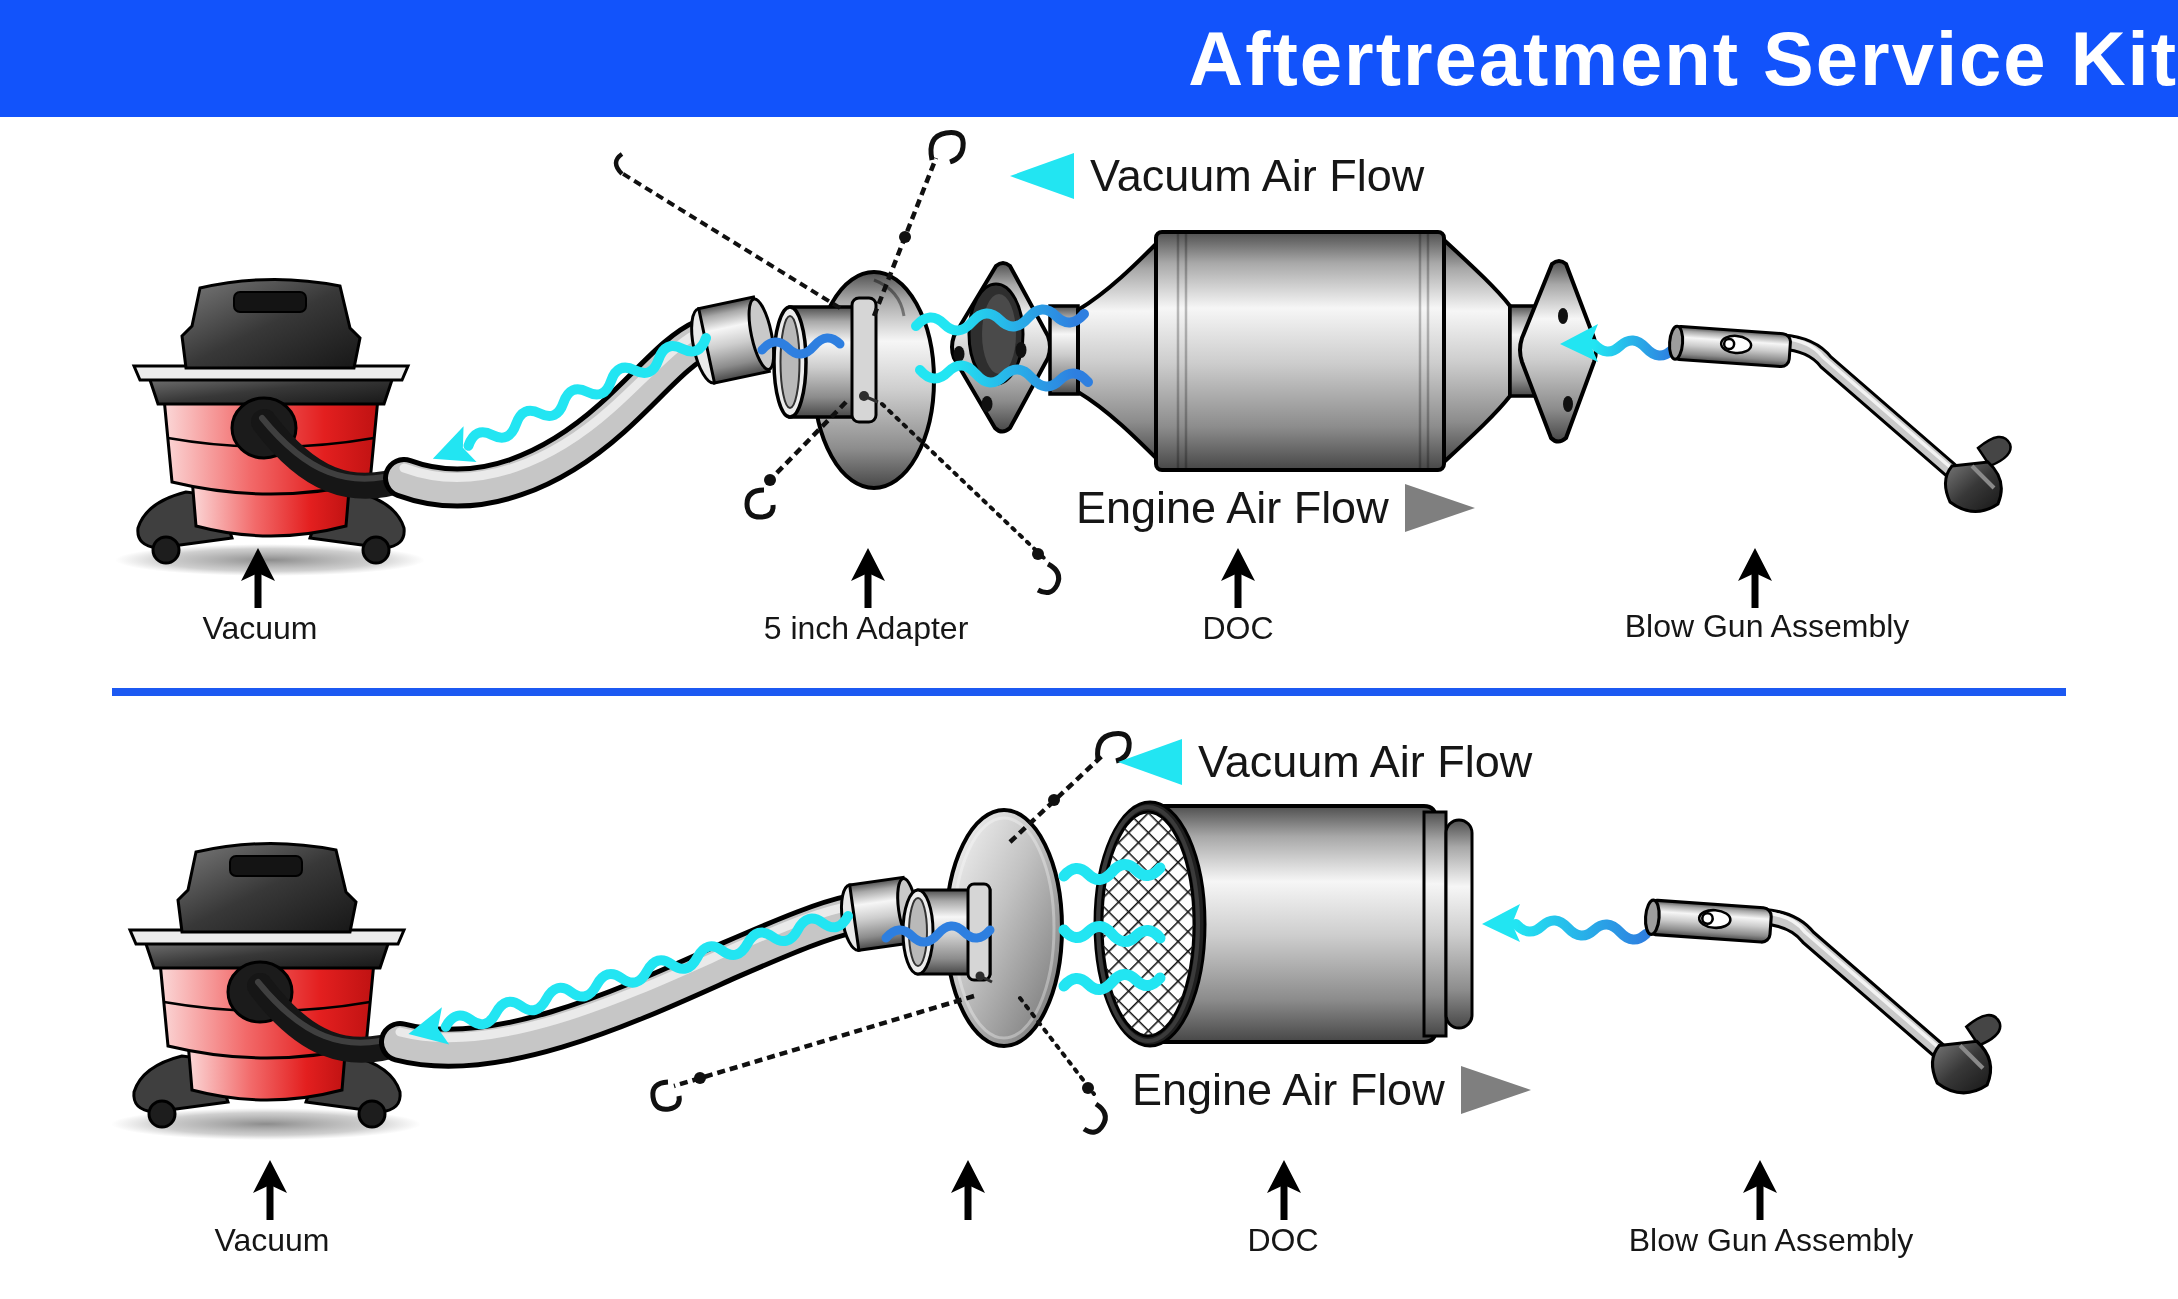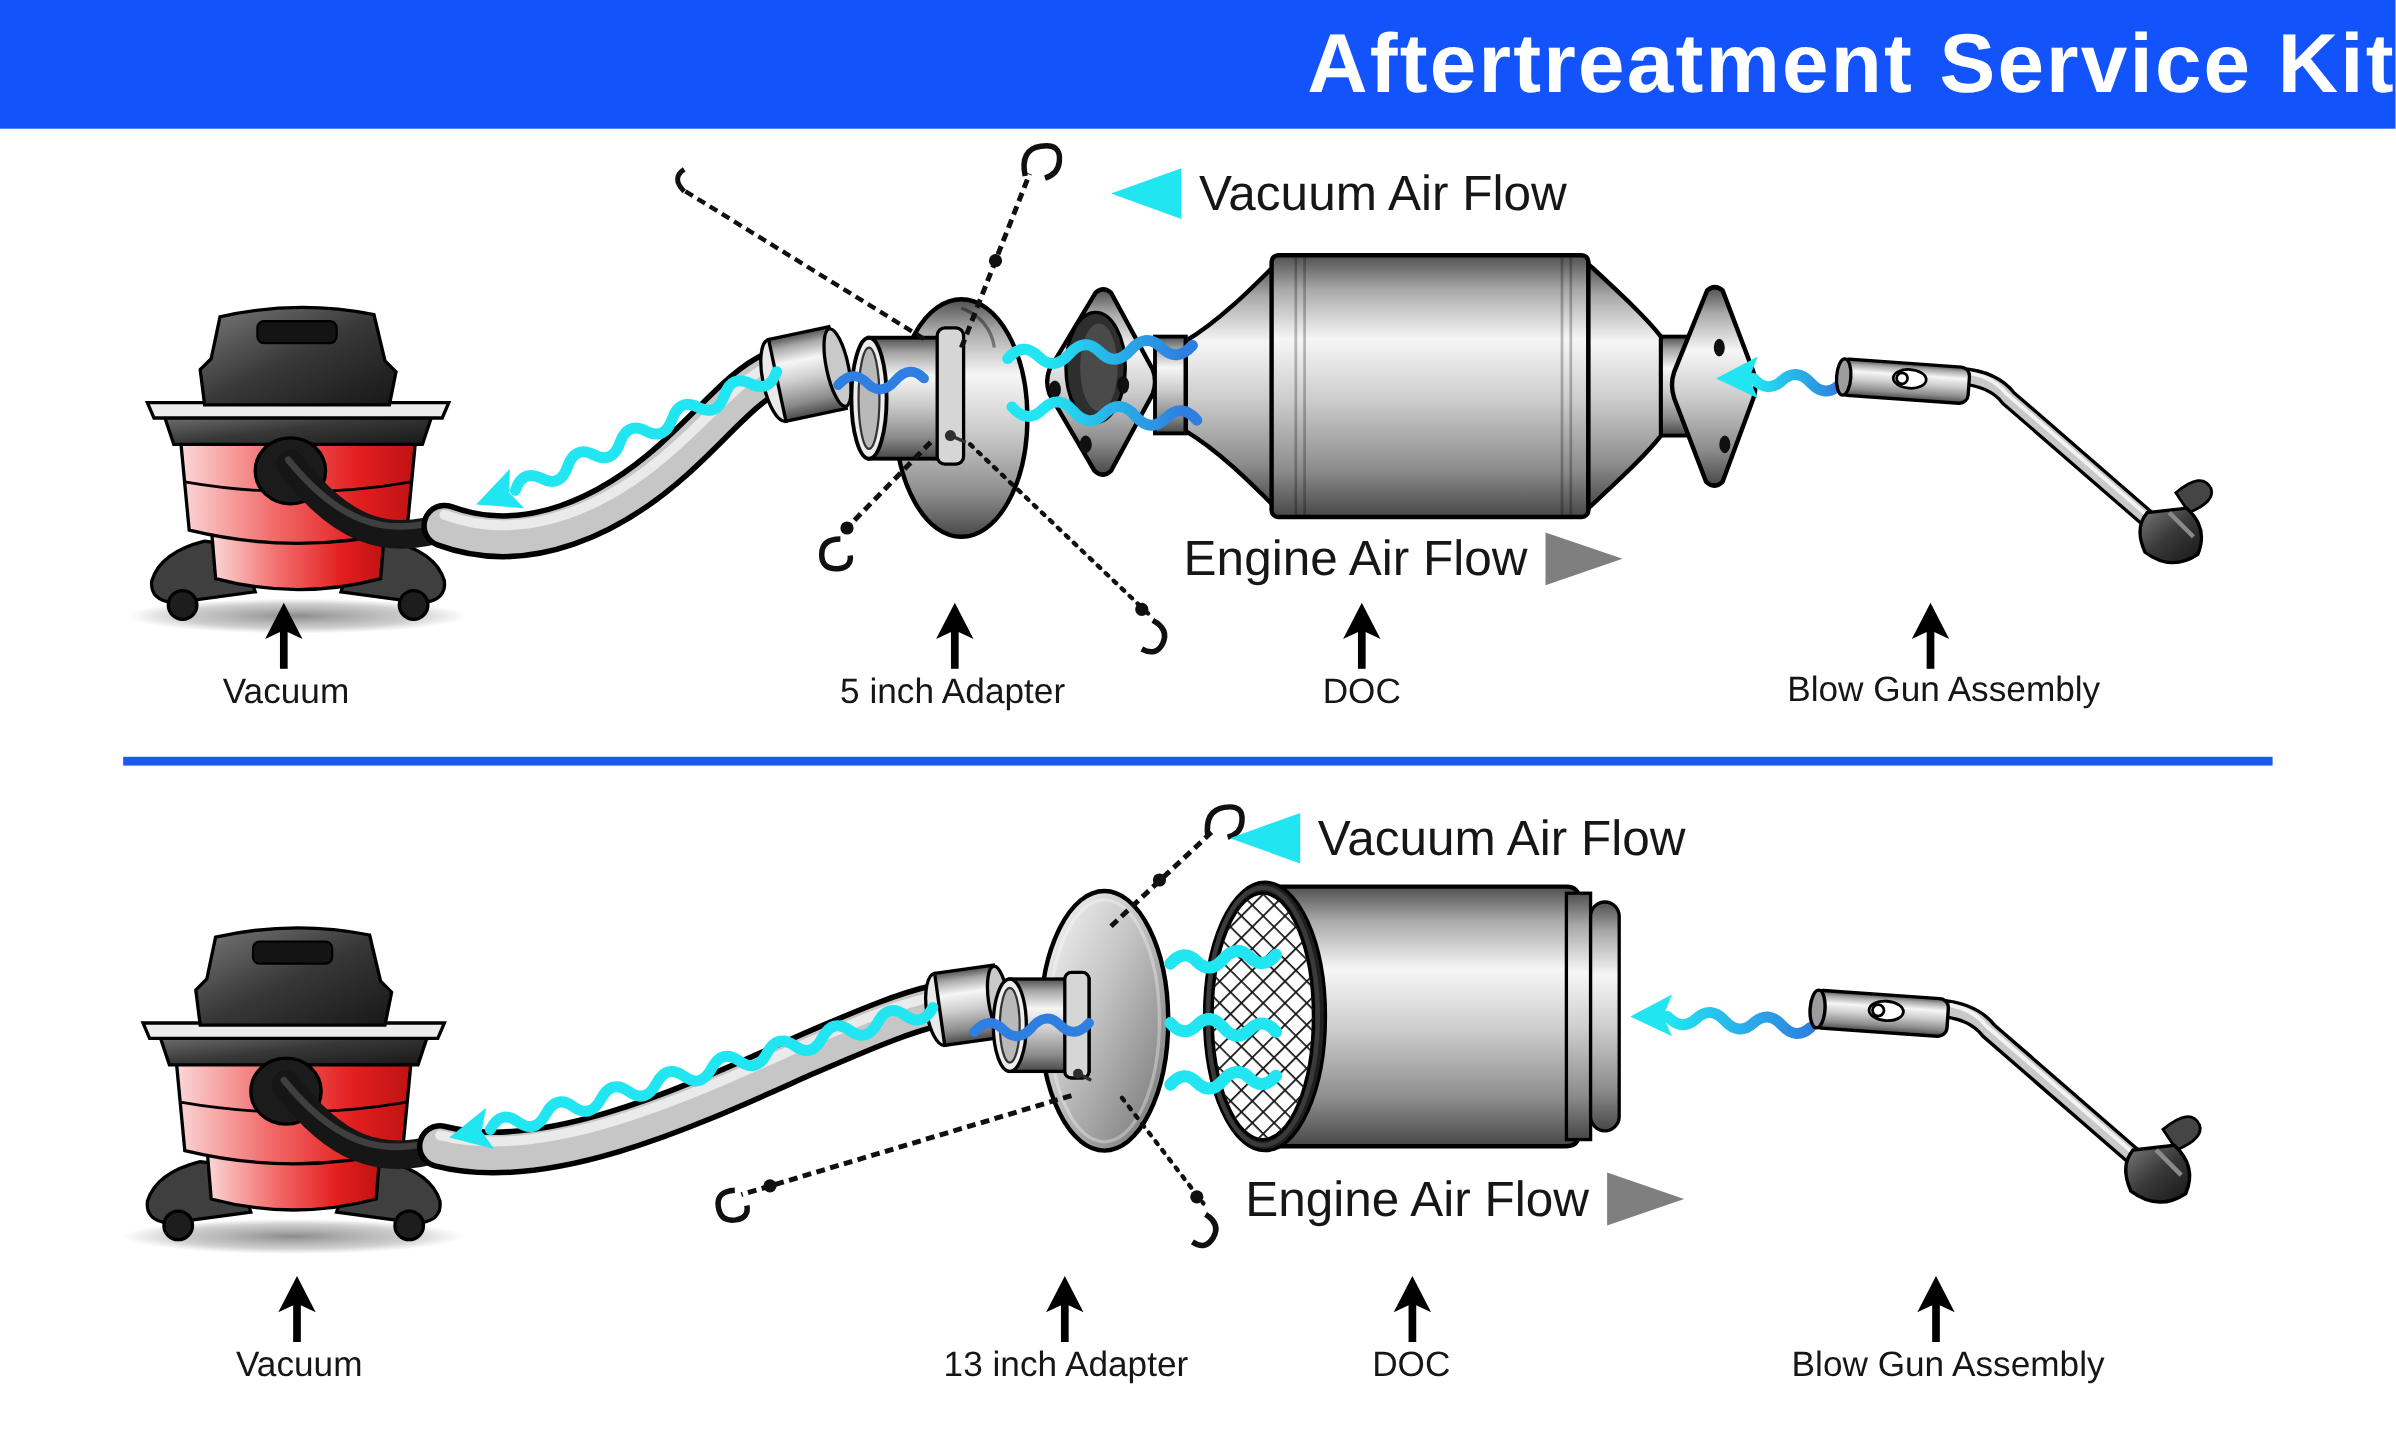--- a/index.html
+++ b/index.html
@@ -296,18 +296,17 @@
     <div class="flow-label" style="left:1118px;top:736px">
       <span class="tri-left"></span>
       <span>Vacuum Air Flow</span>
     </div>
     <div class="flow-label" style="left:1132px;top:1064px">
       <span>Engine Air Flow</span>
       <span class="tri-right"></span>
     </div>
 
     <div class="comp-label" style="left:272px;top:1222px">Vacuum</div>
-    <div class="comp-label" style="left:969px;top:1222px">13 inch Adapter</div>
     <div class="comp-label" style="left:1283px;top:1222px">DOC</div>
     <div class="comp-label" style="left:1771px;top:1222px">Blow Gun Assembly</div>
   </div>
 
 </div>
 
 </body></html>

